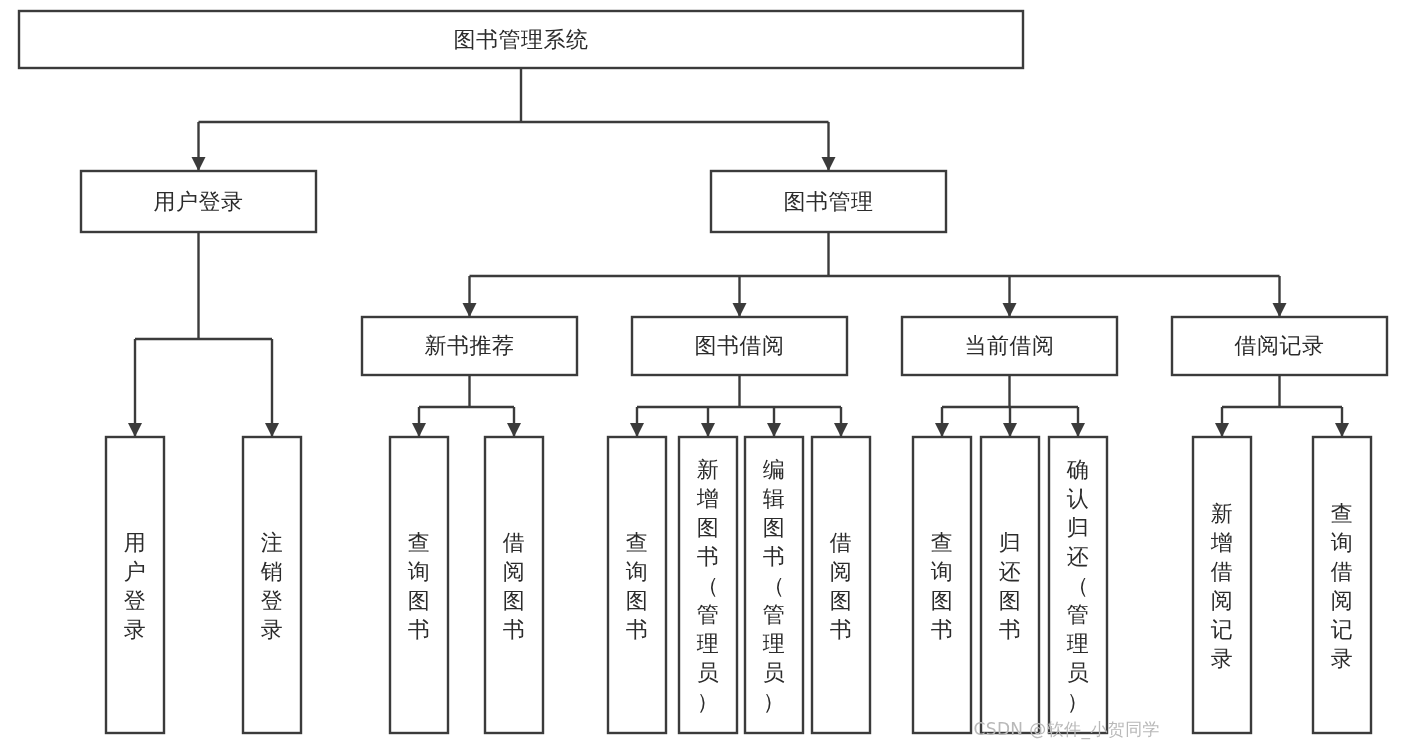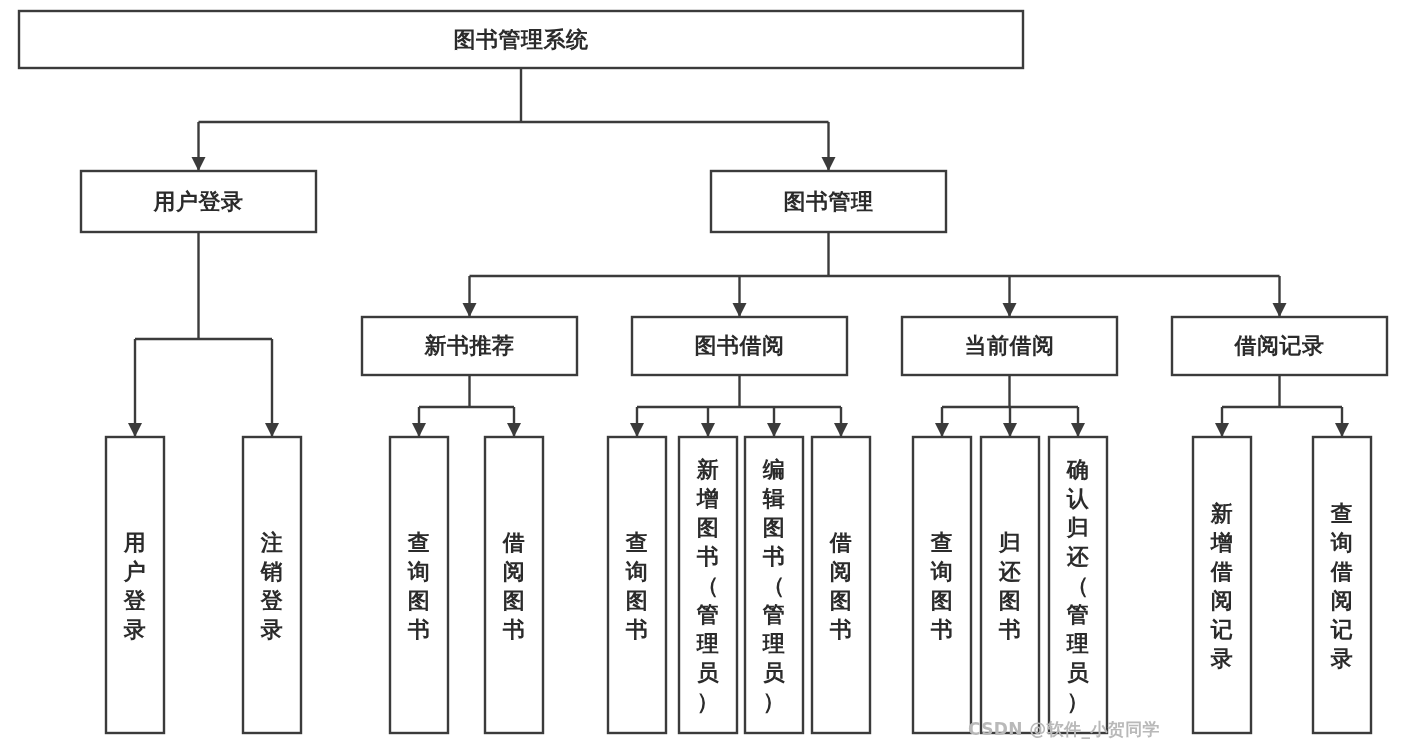--- a/index.html
+++ b/index.html
@@ -11,21 +11,20 @@
     width: 1405px;
     height: 747px;
     font-family: "DejaVu Sans", "Liberation Sans", sans-serif;
     overflow: hidden;
     position: relative;
   }
   #diagram-root {
     position: relative;
     width: 1170px;
     height: 747px;
-    font-weight: bold;
   }
   svg.diagram {
     position: absolute;
     top: 0;
     left: 0;
     width: 1405px;
     height: 747px;
     display: block;
   }
   .node-box {

